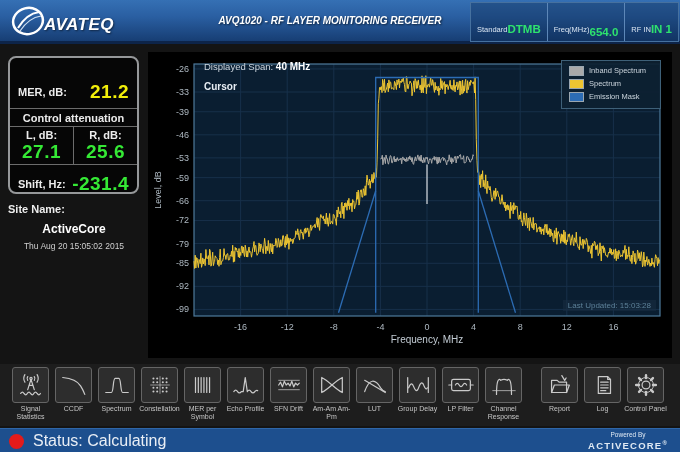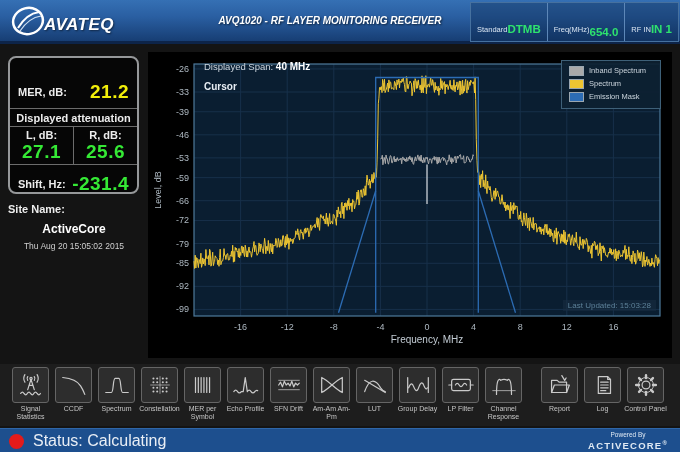--- a/index.html
+++ b/index.html
@@ -94,21 +94,21 @@
       <span class="info-value" style="color: rgb(46, 226, 110);">IN 1</span>
     </div>
   </div>
 </div>
 
 <div class="left-box">
   <div class="mer-row">
     <span class="small-label">MER, dB:</span>
     <span class="big-val" style="color: rgb(242, 239, 10);">21.2</span>
   </div>
-  <div class="shoulder-title">Displayed attenuation</div>
+  <div class="shoulder-title">Control attenuation</div>
   <div class="lr">
     <div class="lr-col">
       <div class="small-label">L, dB:</div>
       <div class="big-val" style="color: rgb(53, 233, 53);">27.1</div>
     </div>
     <div class="lr-col">
       <div class="small-label">R, dB:</div>
       <div class="big-val" style="color: rgb(53, 233, 53);">25.6</div>
     </div>
   </div>

